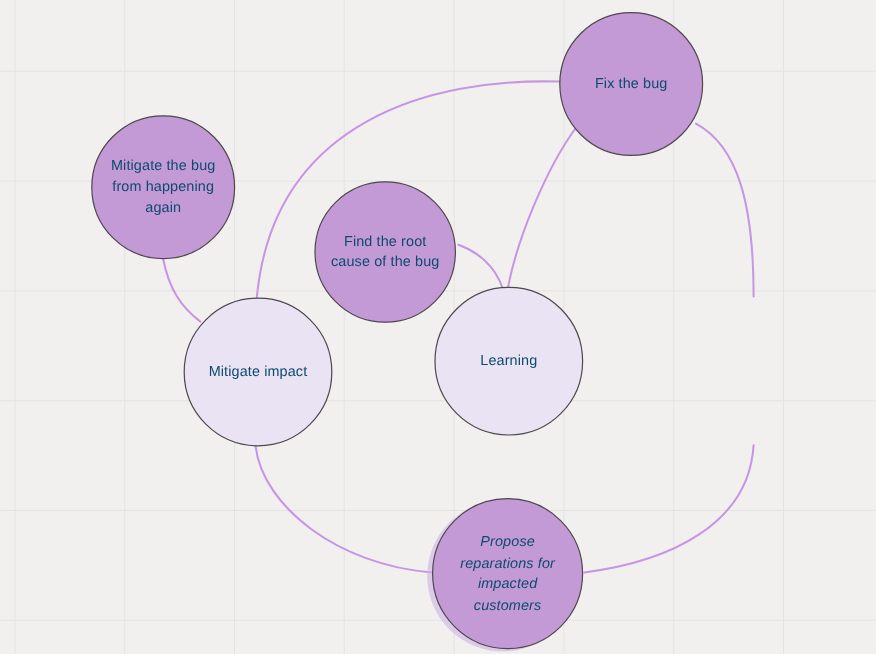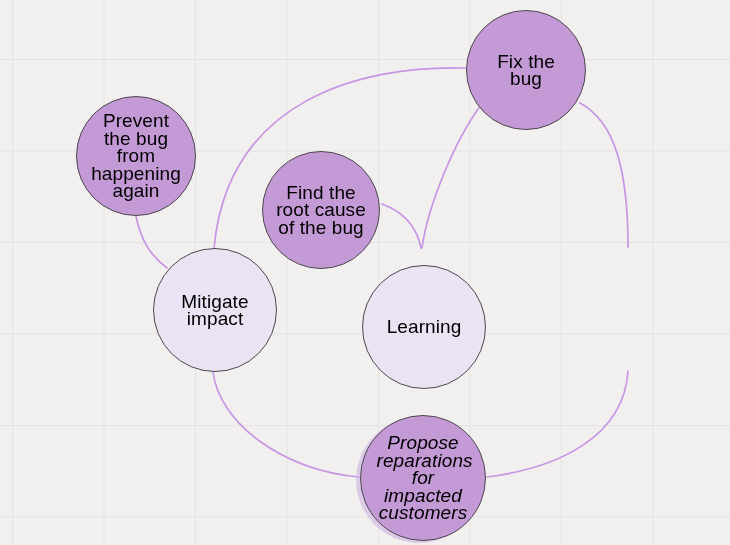--- a/index.html
+++ b/index.html
@@ -34,22 +34,22 @@
   }
   .node {
     position: absolute;
     box-sizing: border-box;
     border-radius: 50%;
     border: 1.8px solid var(--node-border, #4c484c);
     display: flex;
     align-items: center;
     justify-content: center;
     text-align: center;
-    color: #000000;
-    font-size: 19px;
+    color: #0c4a6e;
+    font-size: 12px;
     line-height: 17.5px;
     letter-spacing: 0.1px;
   }
   .node.purple  { background: var(--purple, #c49ad6); }
   .node.lavender{ background: var(--lavender, #e9e3f3); }
   .node.soft-shadow { box-shadow: -4px 2px 0 rgba(205, 178, 228, 0.6); font-style: italic; }
   .node .label {
     display: block;
     width: 93px;
     margin: 0 auto;
@@ -68,32 +68,32 @@
     <path d="M 580,103 C 615,122 628,170 628,247"></path>
     <path d="M 213,372 C 219,422 282,471 360,477"></path>
     <path d="M 487,477 C 558,468 624,437 628,371"></path>
   </svg>
 
   <div class="node purple" style="left: 466px; top: 10px; width: 120px; height: 120px;">
     <span class="label">Fix the bug</span>
   </div>
 
   <div class="node purple" style="left: 76px; top: 96px; width: 120px; height: 120px;">
-    <span class="label">Prevent the bug from happening again</span>
+    <span class="label">Mitigate the bug from happening again</span>
   </div>
 
   <div class="node purple" style="left: 262px; top: 151px; width: 118px; height: 118px;">
     <span class="label">Find the root cause of the bug</span>
   </div>
 
   <div class="node lavender" style="left: 153px; top: 248px; width: 124px; height: 124px;">
     <span class="label">Mitigate impact</span>
   </div>
 
-  <div class="node lavender" style="left: 362px; top: 265px; width: 124px; height: 124px; text-align: center;">
+  <div class="node lavender" style="left: 362px; top: 239px; width: 124px; height: 124px; text-align: center;">
     <span class="label">Learning</span>
   </div>
 
 
   <div class="node soft-shadow purple" style="left: 360px; top: 415px; width: 126px; height: 126px;">
     <span class="label">Propose reparations for impacted customers</span>
   </div>
 
 </div>
 

